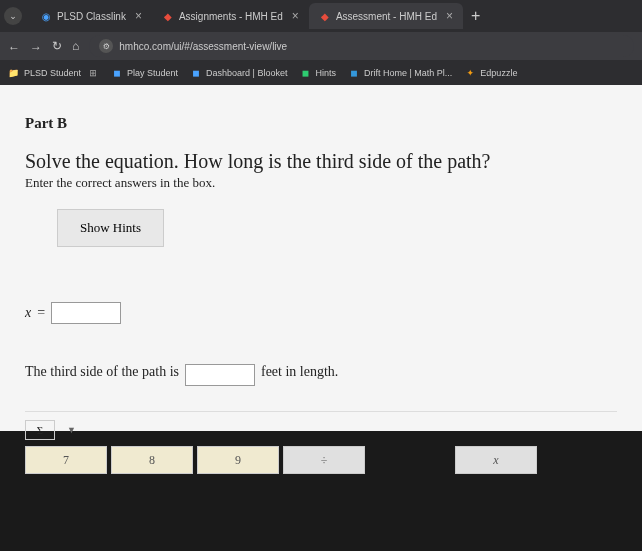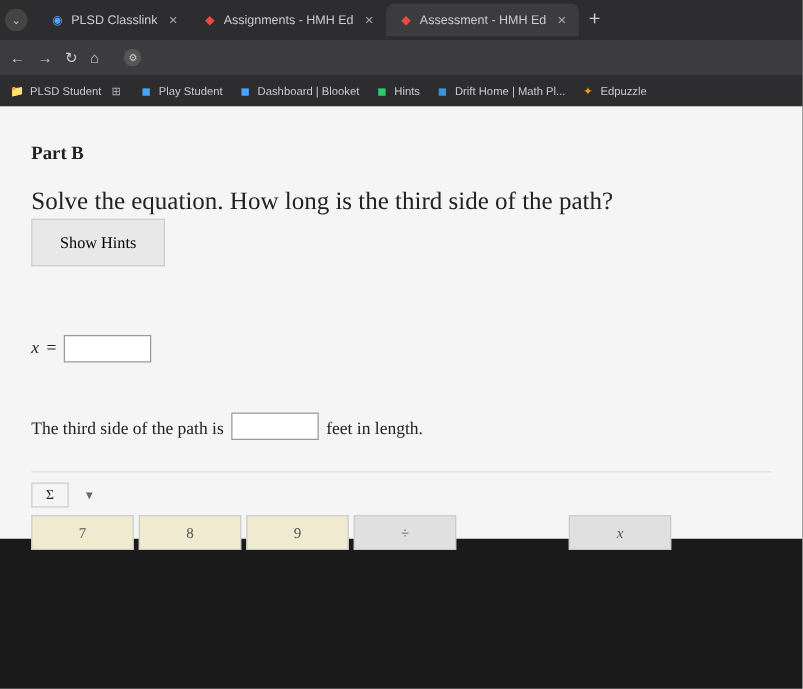--- a/index.html
+++ b/index.html
@@ -142,39 +142,40 @@
       margin-bottom: 18px;
     }
     .hints-button {
       background: #e8e8e8;
       border: 1px solid #ccc;
       padding: 10px 22px;
       font-size: 13px;
       font-family: Georgia, serif;
       cursor: pointer;
       margin-bottom: 55px;
+      margin-left: 32px;
     }
     .equation-row {
       display: flex;
       align-items: center;
       gap: 6px;
       margin-bottom: 40px;
       font-size: 14px;
       font-style: italic;
     }
     .answer-input {
       width: 70px;
       height: 22px;
       border: 1px solid #999;
       background: #fff;
       padding: 2px 4px;
     }
     .sentence-row {
       display: flex;
-      align-items: flex-end;
+      align-items: flex-start;
       gap: 6px;
       font-size: 14px;
       margin-bottom: 25px;
     }
     .keypad-area {
       border-top: 1px solid #ddd;
       padding-top: 8px;
     }
     .keypad-header {
       display: flex;
@@ -237,20 +238,21 @@
     </div>
     <div class="new-tab">+</div>
   </div>
   <div class="address-row">
     <span class="nav-icon">←</span>
     <span class="nav-icon">→</span>
     <span class="nav-icon">↻</span>
     <span class="nav-icon">⌂</span>
     <div class="url-bar">
       <span class="site-icon">⚙</span>
+      <span>hmhco.com/ui/#/assessment-view/live</span>
     </div>
   </div>
   <div class="bookmarks-bar">
     <div class="bookmark">
       <span class="bookmark-icon">📁</span>
       <span>PLSD Student</span>
       <span class="bookmark-icon" style="margin-left:2px;color:#aaa">⊞</span>
     </div>
     <div class="bookmark">
       <span class="bookmark-icon" style="color:#4aa3ff">◼</span>
@@ -271,20 +273,21 @@
     <div class="bookmark">
       <span class="bookmark-icon" style="color:#f39c12">✦</span>
       <span>Edpuzzle</span>
     </div>
   </div>
 </div>
 
 <div class="content-area">
   <div class="part-title">Part B</div>
   <div class="question-text">Solve the equation. How long is the third side of the path?</div>
+  <div class="instruction-text">Enter the correct answers in the box.</div>
   <button class="hints-button">Show Hints</button>
   
   <div class="equation-row">
     <span>x</span>
     <span style="font-style:normal">=</span>
     <input class="answer-input" type="text" style="">
   </div>
 
   <div class="sentence-row">
     <span>The third side of the path is</span>

